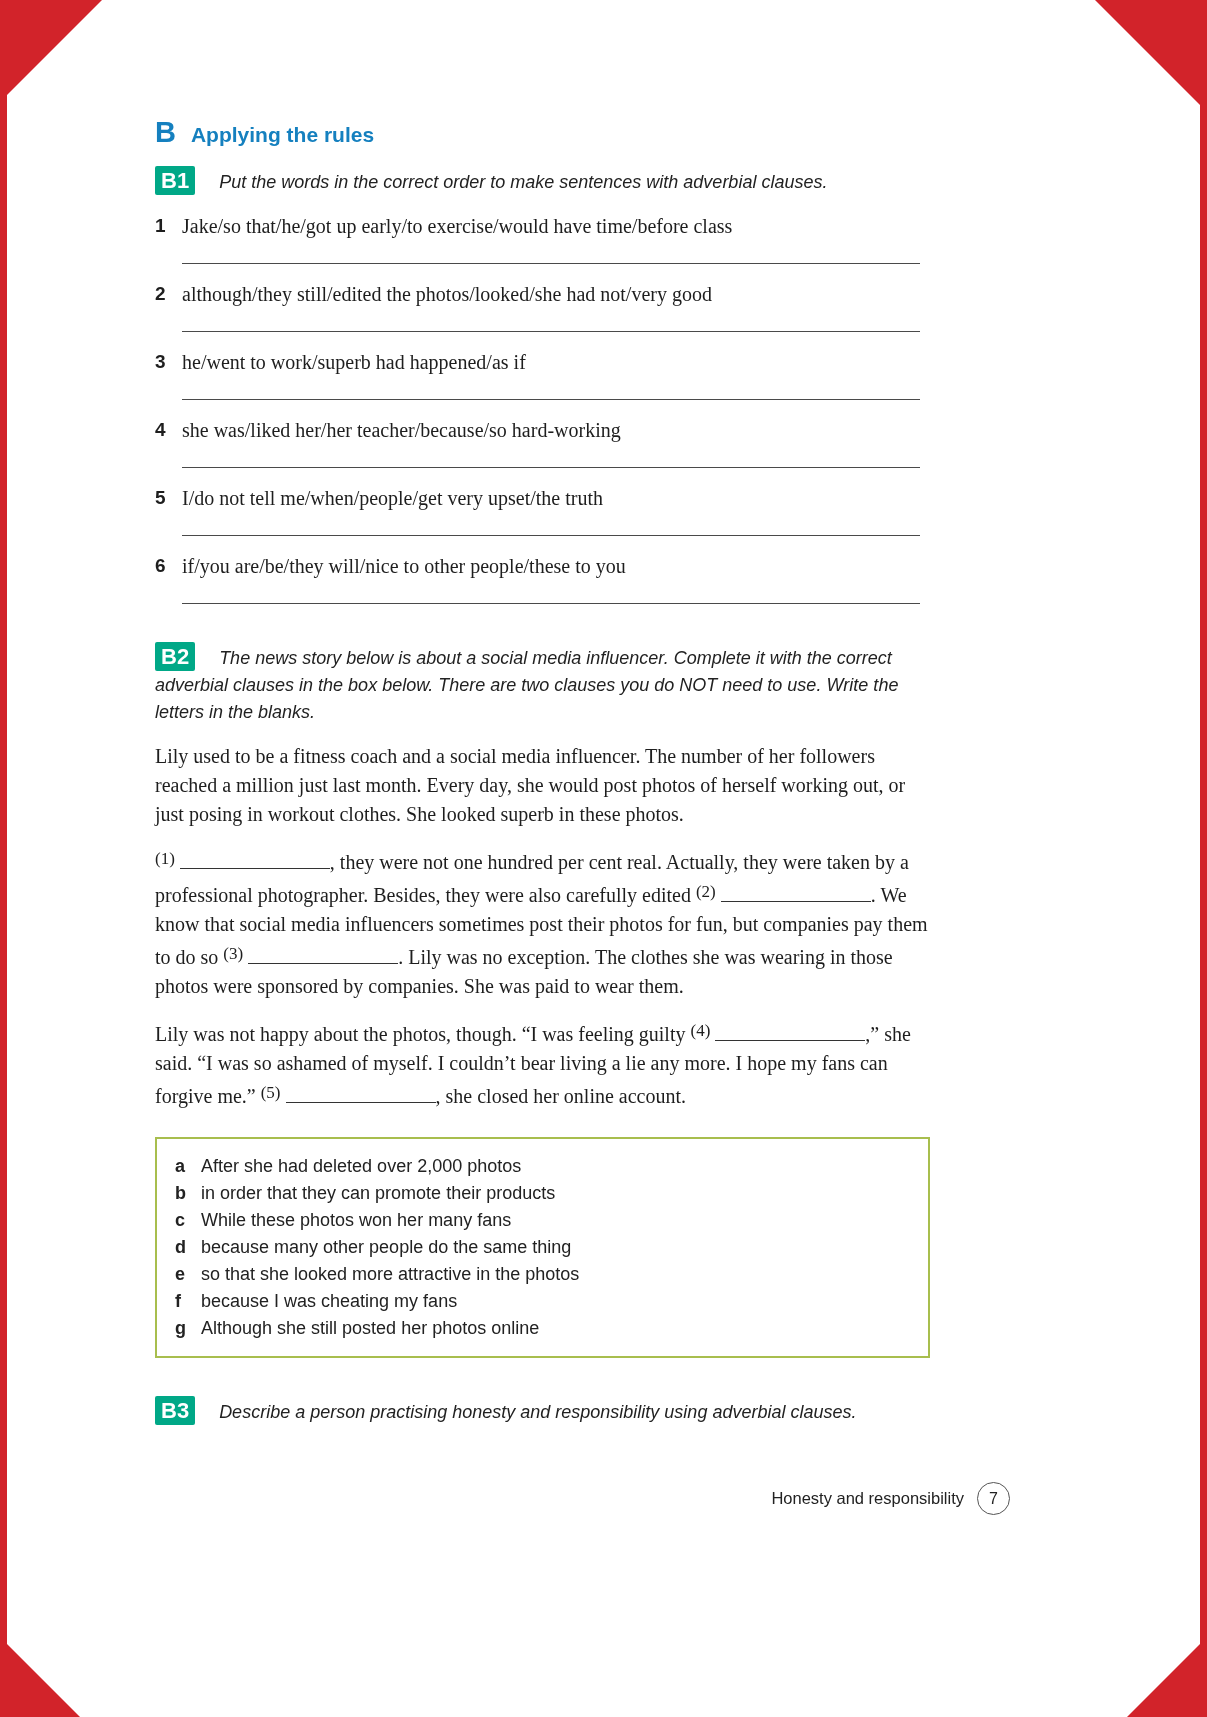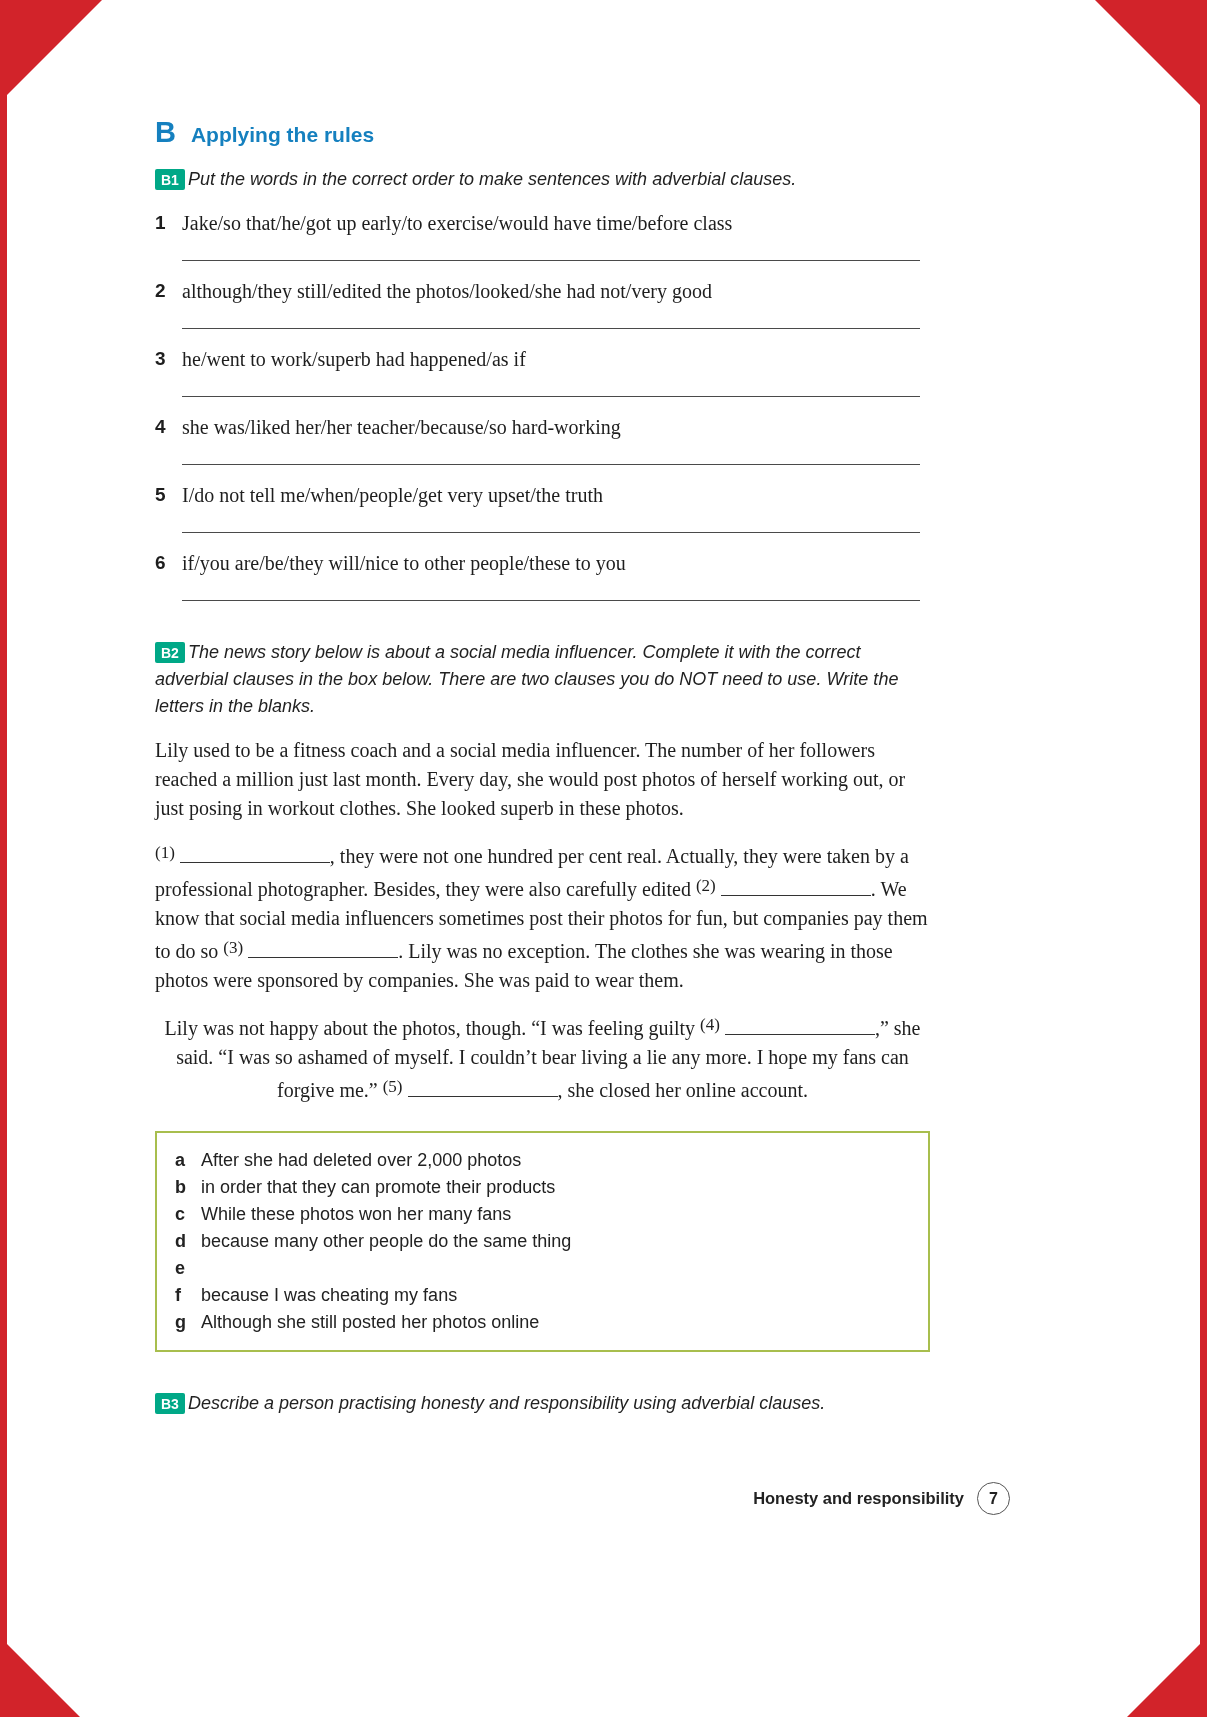--- a/index.html
+++ b/index.html
@@ -21,54 +21,54 @@
   .content { position: absolute; left: 155px; top: 116px; width: 775px; }
 
   
   .heading { display: flex; align-items: baseline; gap: 15px; margin-bottom: 17px;
              font-family: "Liberation Sans", sans-serif; color: #1580bf; font-weight: bold; }
   .heading .letter { font-size: 29px; }
   .heading .title  { font-size: 21px; }
 
   
   .badge { display: inline-block; background: #00a887; color: #ffffff;
-           font-family: "Liberation Sans", sans-serif; font-weight: bold; font-size: 14px;
-           line-height: 1; padding: 4px 6px 3px; border-radius: 2px; margin-right: 3px; }
+           font-family: "Liberation Sans", sans-serif; font-weight: bold; font-size: 22px;
+           line-height: 1; padding: 4px 6px 3px; border-radius: 2px; margin-right: 24px; }
   .instruction { font-family: "Liberation Sans", sans-serif; font-style: italic;
                  font-size: 18px; line-height: 27px; color: #222; }
   .exercise-head { margin-bottom: 16px; }
 
   
   .q-item { margin-bottom: 16px; }
   .q-row { display: flex; font-size: 20px; line-height: 28px; }
   .q-num { width: 27px; flex: 0 0 27px; font-family: "Liberation Sans", sans-serif;
            font-weight: bold; font-size: 19px; }
   .q-text { flex: 1; }
   .answer-line { margin-left: 27px; width: 738px; margin-top: 22px;
                  border-bottom: 1.5px solid #4a4a4a; height: 2px; }
 
   .b2-section { margin-top: 38px; }
   .story { font-size: 20px; line-height: 29px; margin-bottom: 15px; }
-  .story:last-of-type { margin-bottom: 16px; text-align: center; }
+  .story:last-of-type { margin-bottom: 16px; }
   .bnum { font-size: 17px; vertical-align: 5px; margin-right: 5px; }
   .blank { display: inline-block; width: 150px; height: 14px;
            border-bottom: 1.5px solid #333; vertical-align: baseline; }
 
   
   .options-box { margin-top: 26px; border: 2px solid #a8be4e; padding: 14px 16px 14px 18px; }
   .option-row { display: flex; font-family: "Liberation Sans", sans-serif;
                 font-size: 18px; line-height: 27px; color: #222; }
   .option-letter { width: 26px; flex: 0 0 26px; font-weight: bold; }
 
   .b3-section { margin-top: 38px; }
 
   
   .footer { position: absolute; top: 1482px; right: 197px; display: flex;
             align-items: center; gap: 13px;
-            font-family: "Liberation Sans", sans-serif; font-size: 16.5px; color: #222; font-weight: bold; }
+            font-family: "Liberation Sans", sans-serif; font-size: 16.5px; color: #222; }
   .page-circle { width: 33px; height: 33px; border: 1.5px solid #555; border-radius: 50%;
                  display: flex; align-items: center; justify-content: center;
                  font-size: 16px; color: #222; }
 </style>
 </head>
 <body>
 
 <div class="page">
 
   <div class="edge-strip-left"></div>
@@ -160,20 +160,21 @@
         <div class="option-row">
           <span class="option-letter">c</span>
           <span class="option-text">While these photos won her many fans</span>
         </div>
         <div class="option-row">
           <span class="option-letter">d</span>
           <span class="option-text">because many other people do the same thing</span>
         </div>
         <div class="option-row">
           <span class="option-letter">e</span>
+          <span class="option-text">so that she looked more attractive in the photos</span>
         </div>
         <div class="option-row">
           <span class="option-letter">f</span>
           <span class="option-text">because I was cheating my fans</span>
         </div>
         <div class="option-row">
           <span class="option-letter">g</span>
           <span class="option-text">Although she still posted her photos online</span>
         </div>
       </div>

